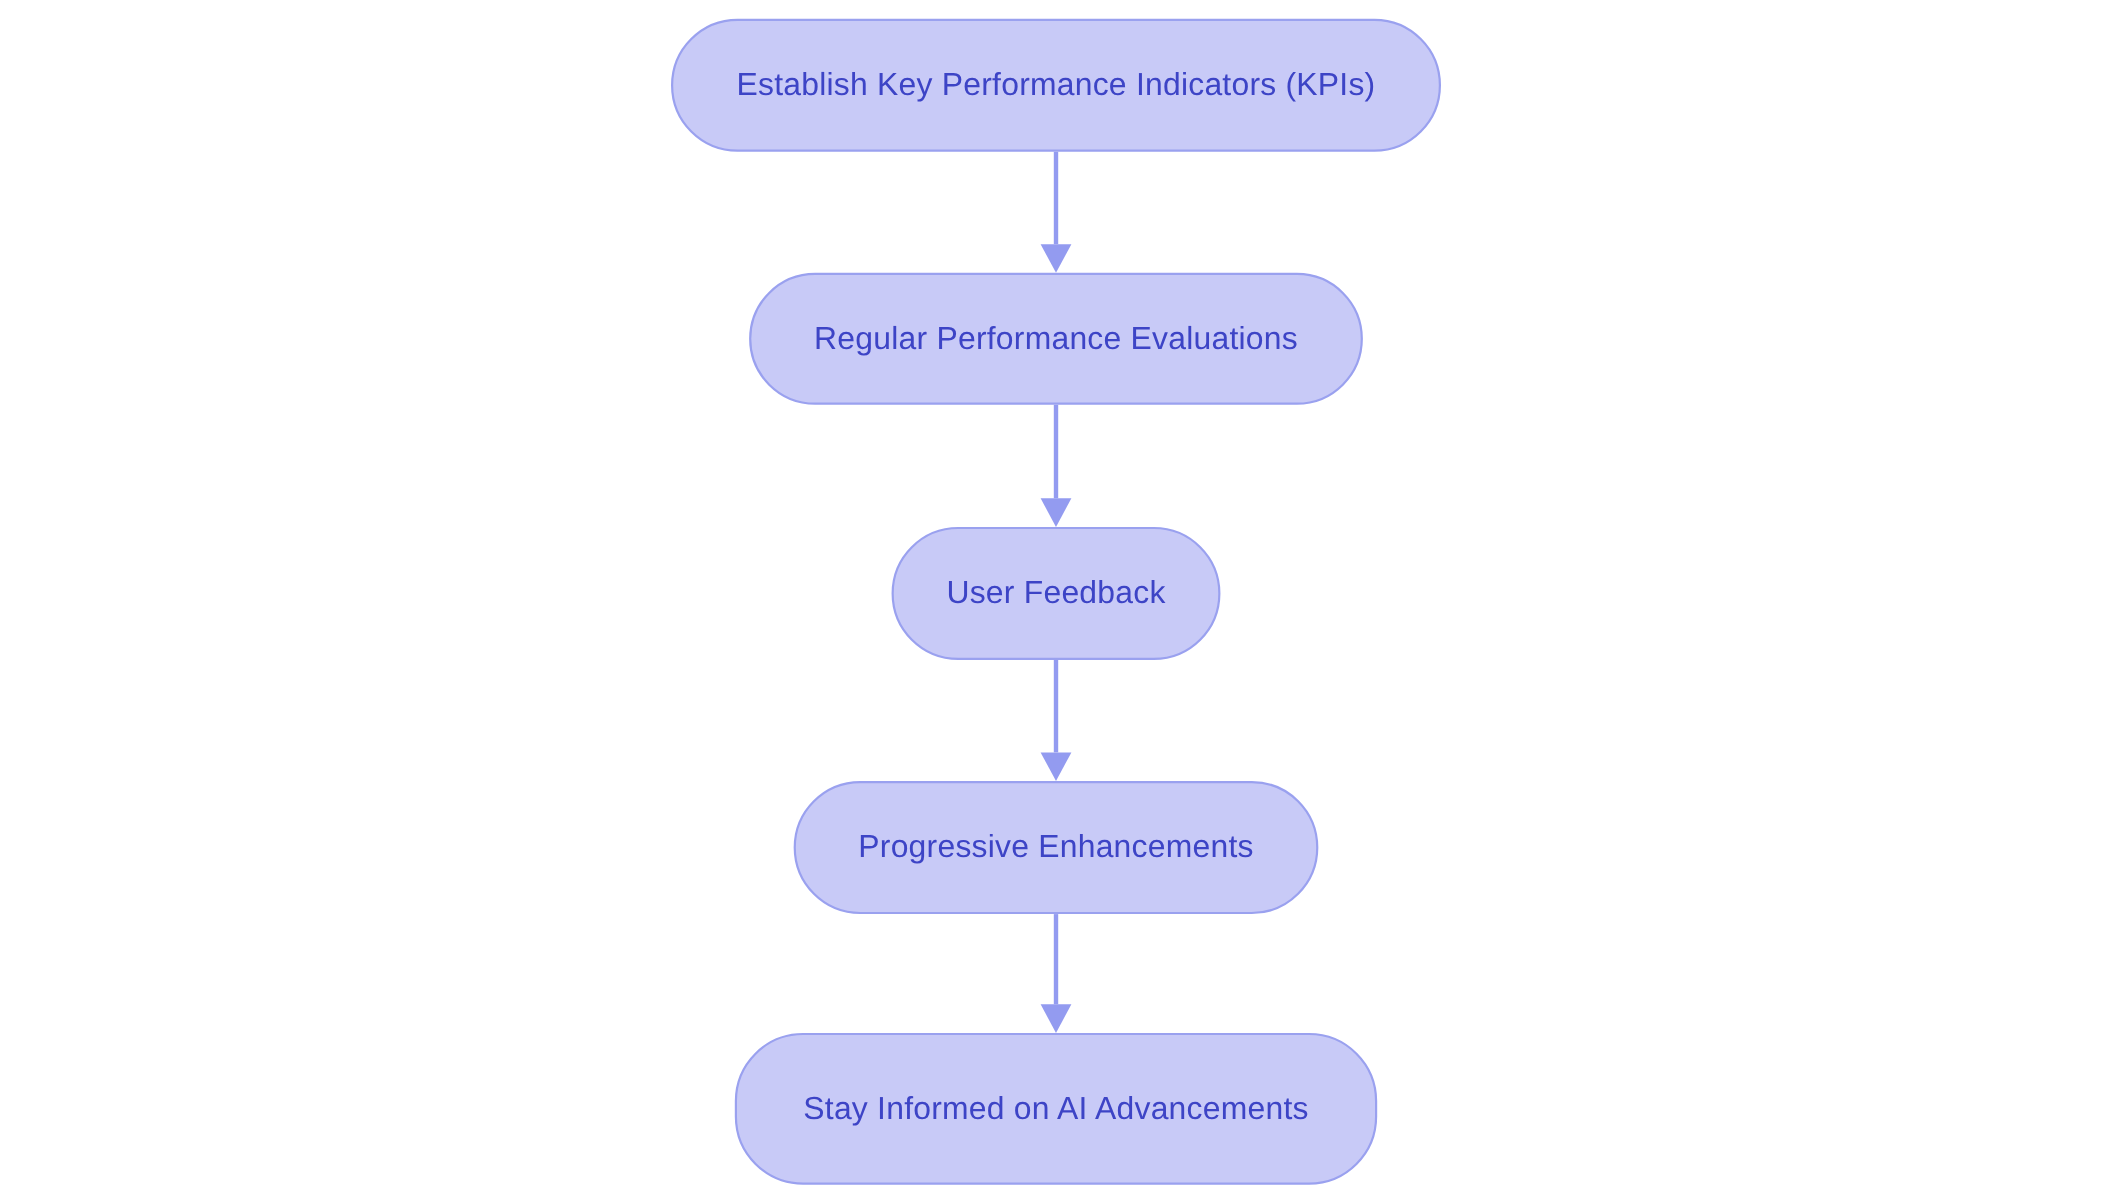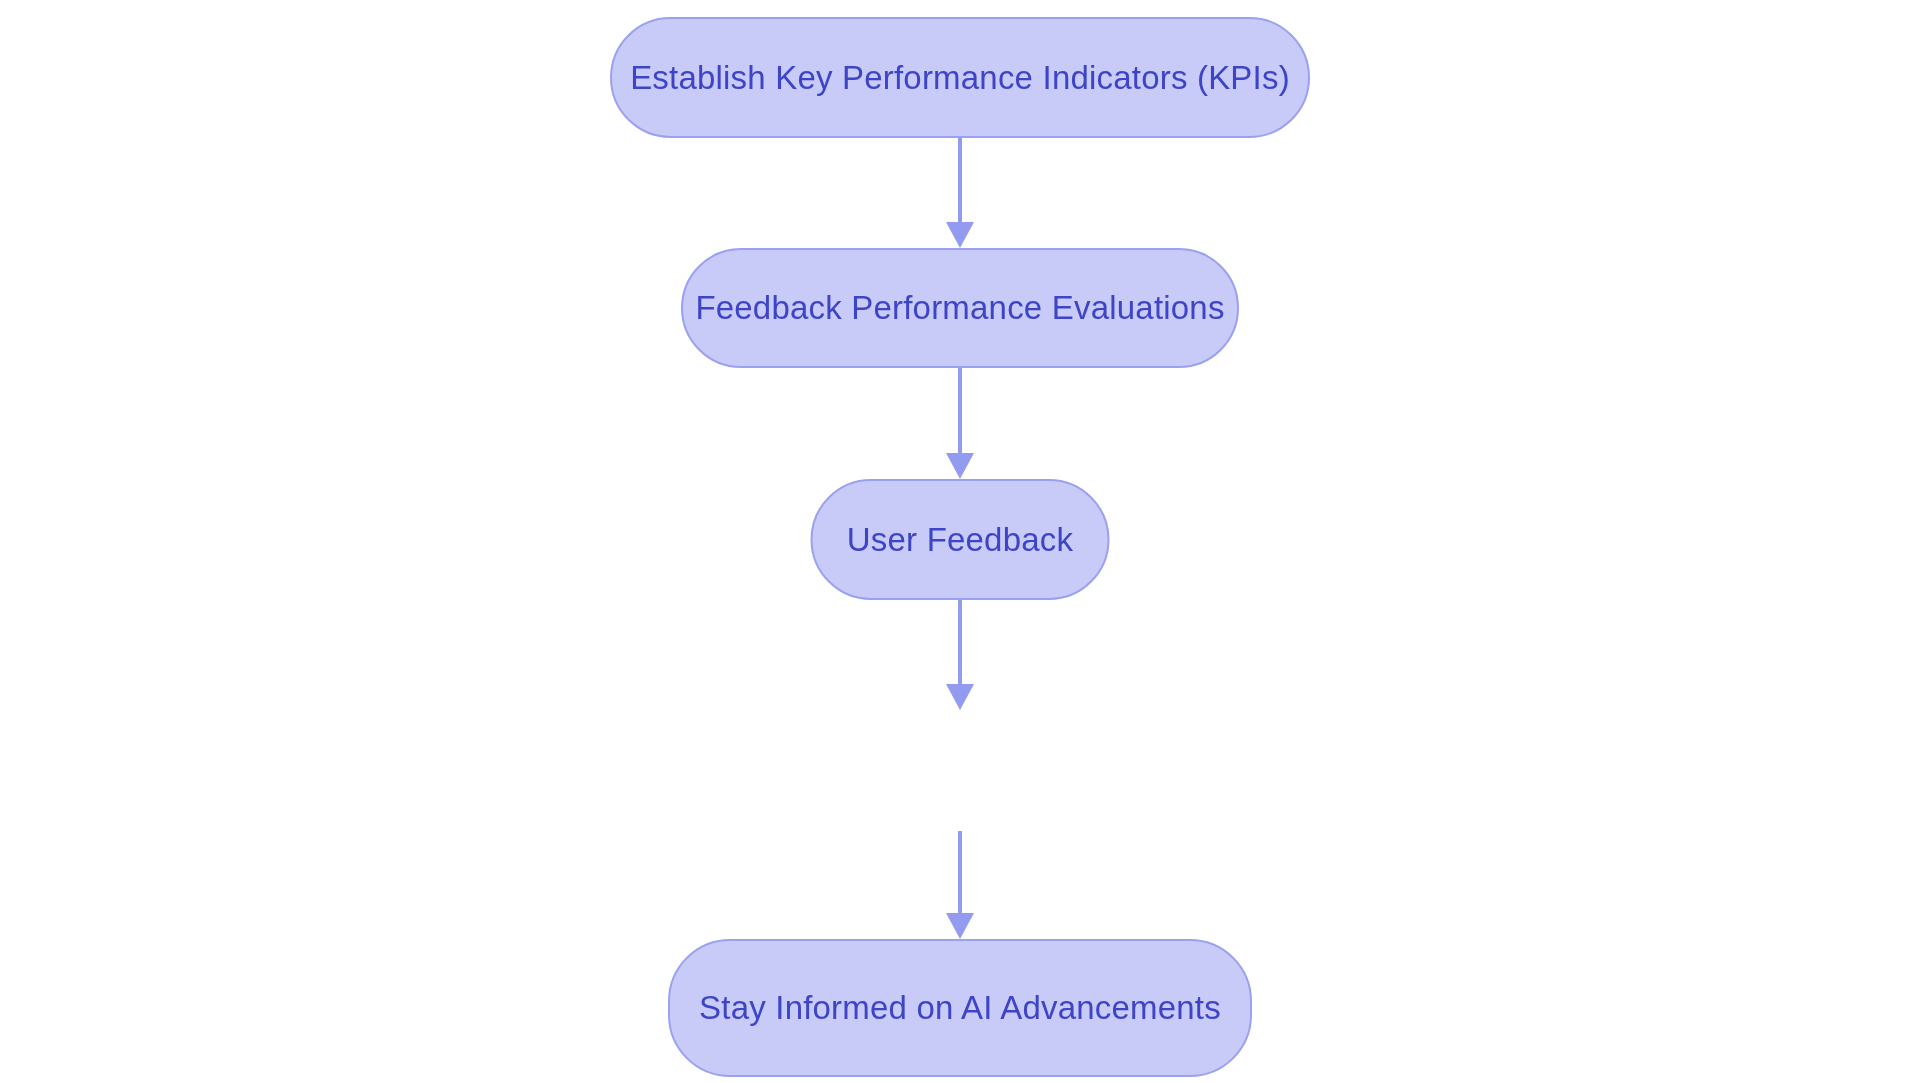--- a/index.html
+++ b/index.html
@@ -23,21 +23,21 @@
     background: var(--node-fill, #c8caf7);
     border: 2px solid var(--node-border, #9aa1ef);
     border-radius: 62px;
     display: flex;
     align-items: center;
     justify-content: center;
     text-align: center;
   }
   .node-label {
     color: var(--node-text, #3d44c6);
-    font-size: 33px;
+    font-size: 29px;
     letter-spacing: 0.2px;
     white-space: nowrap;
   }
   .n1 { top: 17px;  width: 700px; height: 121px; }
   .n2 { top: 248px; width: 558px; height: 120px; }
   .n3 { top: 479px; width: 299px; height: 121px; }
   .n4 { top: 710px; width: 477px; height: 121px; }
   .n5 { top: 939px; width: 584px; height: 138px; }
 
   .connector {
@@ -74,37 +74,40 @@
   <div class="node n1">
     <span class="node-label">Establish Key Performance Indicators (KPIs)</span>
   </div>
 
   <div class="connector c1">
     <div class="line"></div>
     <div class="head"></div>
   </div>
 
   <div class="node n2">
-    <span class="node-label">Feedback Performance Evaluations</span>
+    <span class="node-label">Regular Performance Evaluations</span>
   </div>
 
   <div class="connector c2">
     <div class="line"></div>
     <div class="head"></div>
   </div>
 
   <div class="node n3">
     <span class="node-label">User Feedback</span>
   </div>
 
   <div class="connector c3">
     <div class="line"></div>
     <div class="head"></div>
   </div>
 
+  <div class="node n4">
+    <span class="node-label">Progressive Enhancements</span>
+  </div>
 
   <div class="connector c4">
     <div class="line"></div>
     <div class="head"></div>
   </div>
 
   <div class="node n5">
     <span class="node-label">Stay Informed on AI Advancements</span>
   </div>
 

